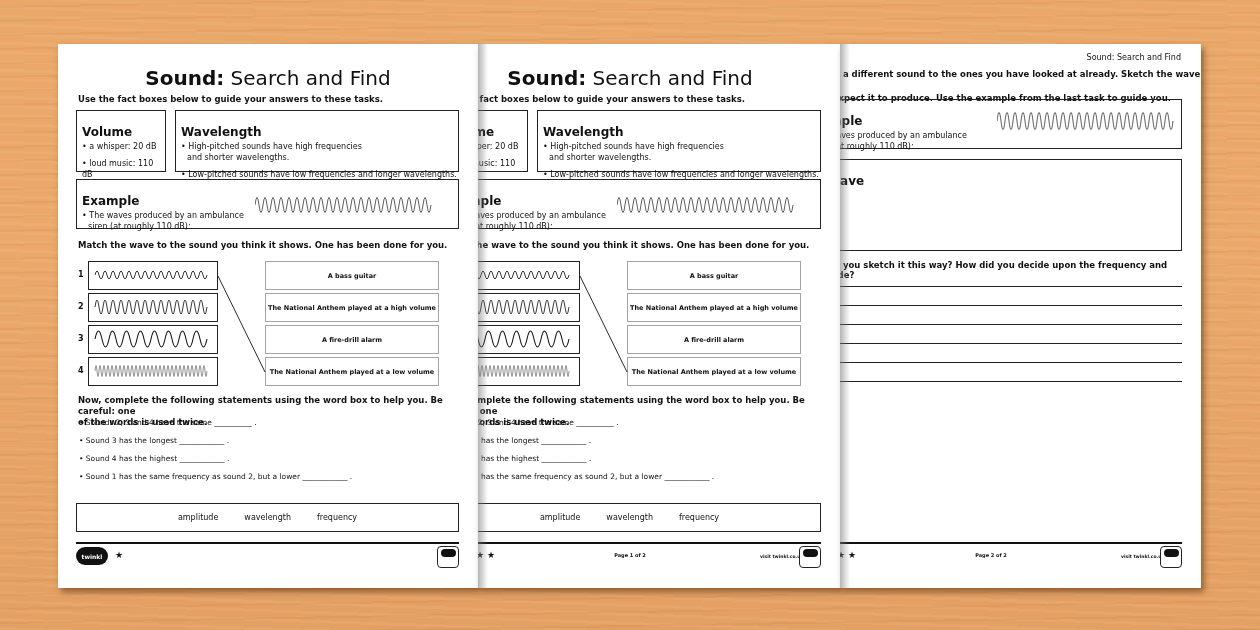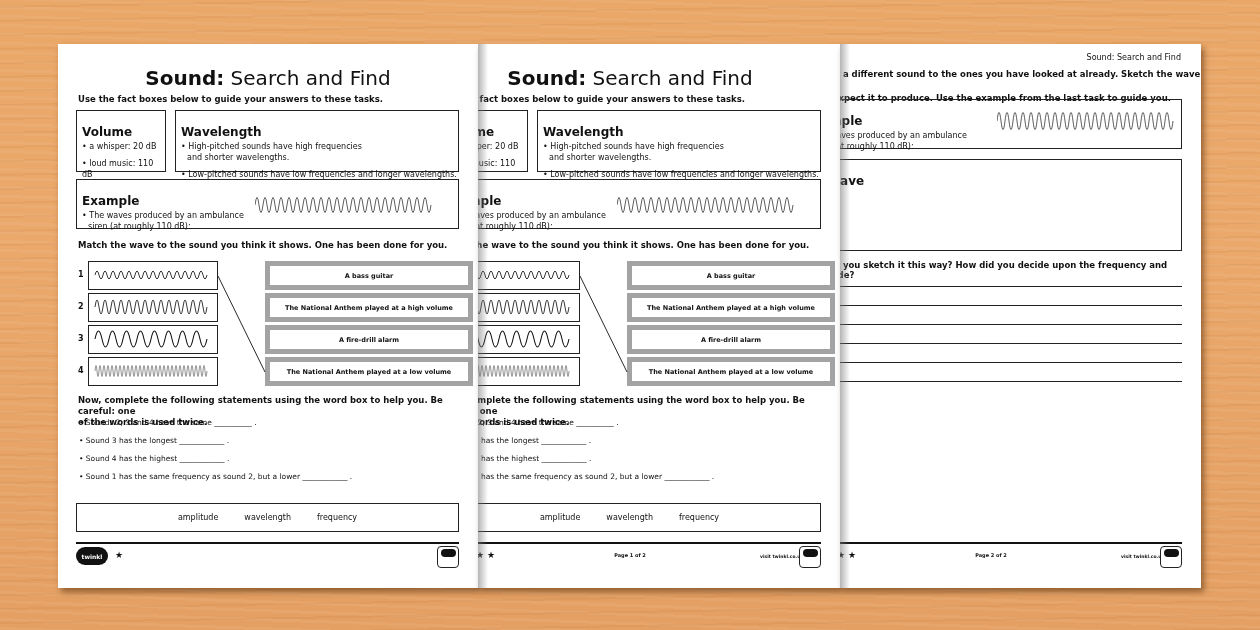--- a/index.html
+++ b/index.html
@@ -24,21 +24,21 @@
   }
   .title { position: absolute; left: 0; width: 100%; top: 22px; text-align: center; font-size: 20px; }
   .title b { font-weight: bold; text-align: center; }
   .intro { position: absolute; left: 20px; top: 50px; font-size: 8.5px; font-weight: bold; }
   .box { position: absolute; border: 1px solid #222; }
   .box-h { font-size: 12px; font-weight: bold; margin: 14px 0 2px 5px; }
   .box-t { font-size: 8px; margin-left: 5px; line-height: 11px; }
   .section-h { position: absolute; left: 20px; font-size: 8.5px; font-weight: bold; }
   .num { position: absolute; left: 20px; font-size: 8px; font-weight: bold; }
   .wave-box { position: absolute; left: 30px; width: 130px; height: 29px; border: 1px solid #222; }
-  .sound-box { position: absolute; left: 207px; width: 208px; height: 29px; border: 5px solid #a3a3a3;
+  .sound-box { position: absolute; left: 207px; width: 174px; height: 29px; border: 1px solid #a3a3a3;
     font-size: 6.5px; font-weight: bold; display: flex; align-items: center; justify-content: center; }
   .stmt { position: absolute; left: 28px; font-size: 7.5px; }
   .word-box { position: absolute; left: 18px; top: 459px; width: 383px; height: 29px; border: 1px solid #222;
     display: flex; align-items: center; justify-content: center; gap: 26px; font-size: 8px; }
   .footer-rule { position: absolute; left: 18px; right: 19px; top: 498px; height: 2px; background: #111; }
   .logo { position: absolute; left: 18px; top: 503px; width: 32px; height: 18px; background: #111; border-radius: 10px;
     color: #fff; font-size: 6px; font-weight: bold; display: flex; align-items: center; justify-content: center; }
   .stars { position: absolute; top: 506px; font-size: 9px; }
   .pageno { position: absolute; top: 508px; width: 100%; text-align: center; font-size: 5px; font-weight: bold; }
   .visit { position: absolute; top: 510px; font-size: 4.5px; font-weight: bold; }

